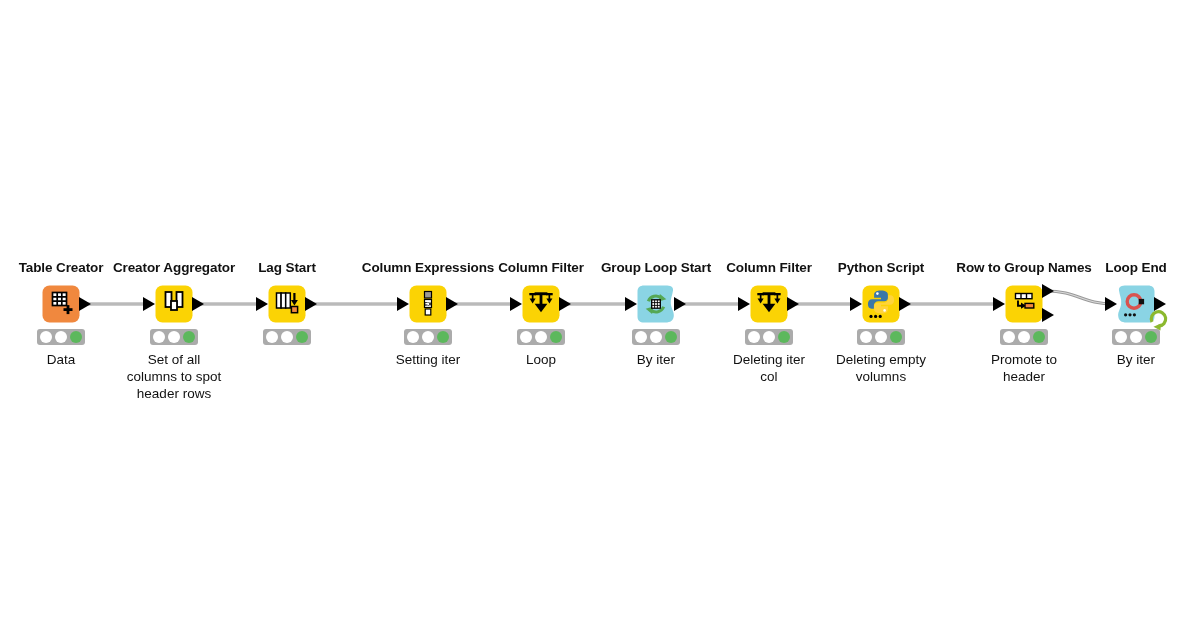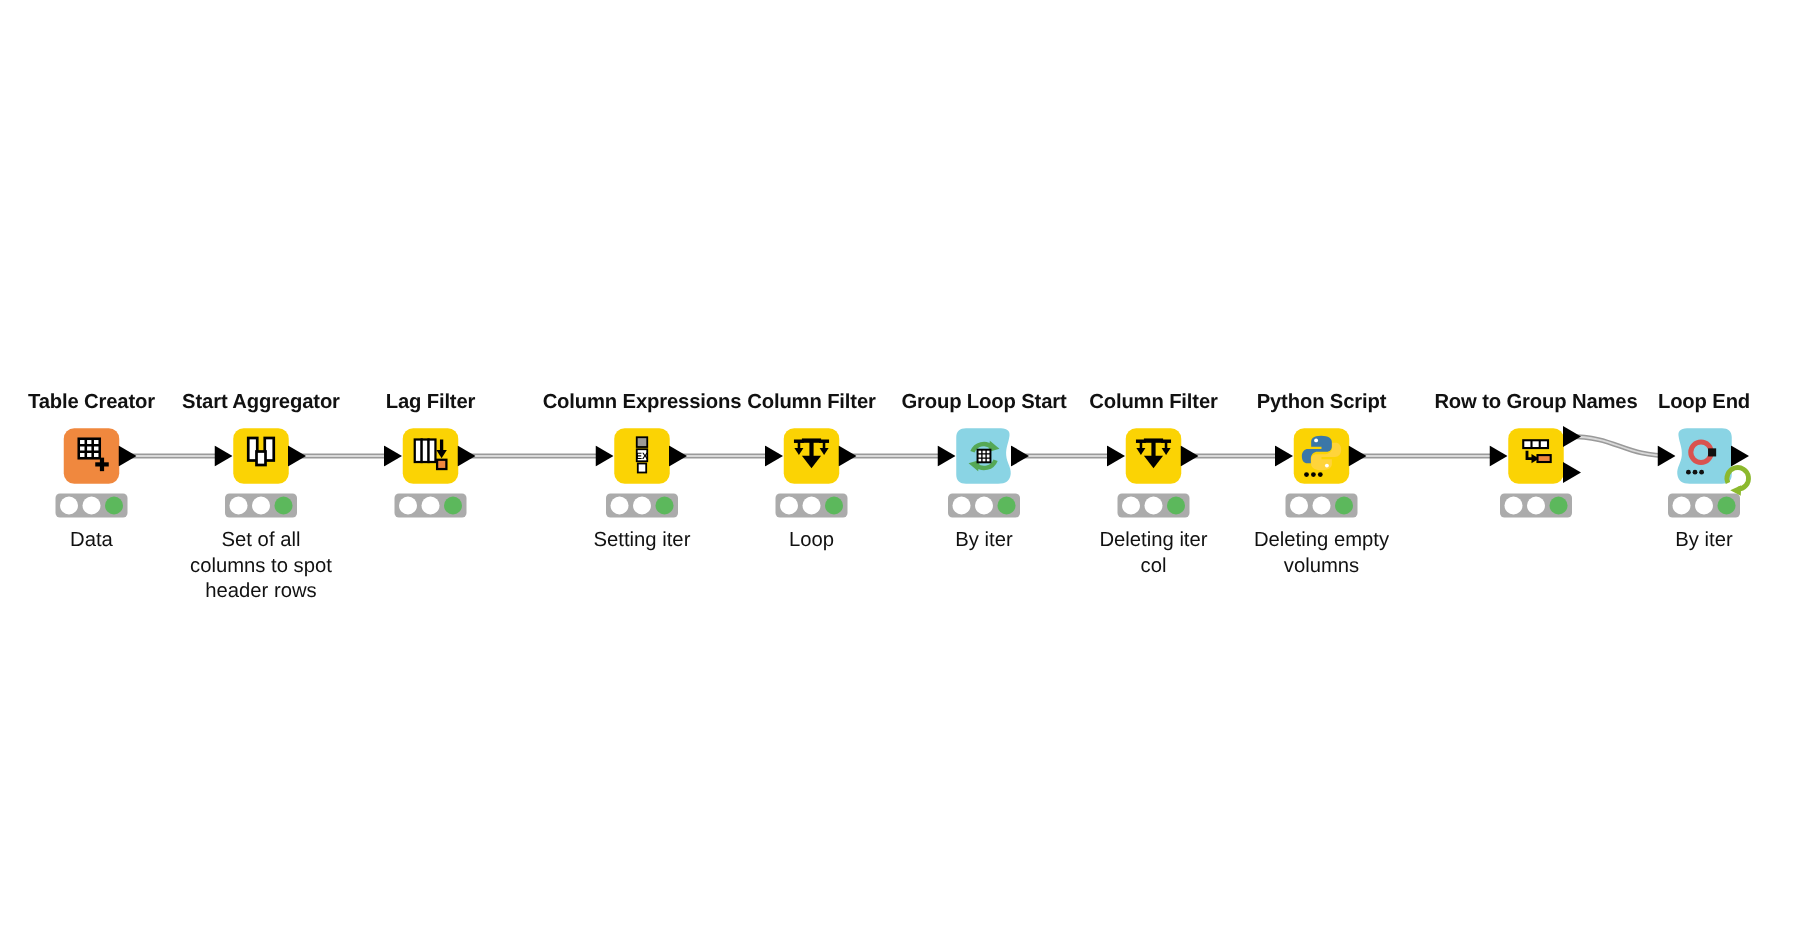--- a/index.html
+++ b/index.html
@@ -70,21 +70,21 @@
       <span class="dot" style="background: rgb(255, 255, 255);"></span>
       <span class="dot" style="background: rgb(255, 255, 255);"></span>
       <span class="dot" style="background: rgb(92, 184, 92);"></span>
     </div>
     <div class="node-desc">Data</div>
   <div class="port" style="left: 103px; top: 41px;"><svg width="12" height="14" viewBox="0 0 12 14">
             <polygon points="0,0 12,7 0,14" fill="#000000"></polygon>
           </svg></div>
       </div>
       <div class="node" style="left: 89px;">
-    <div class="node-title">Start Aggregator</div>
+    <div class="node-title">Creator Aggregator</div>
     <div class="node-icon">
           <svg width="38" height="38" viewBox="0 0 38 38">
             <rect x="0.5" y="0.5" width="37" height="37" rx="7" fill="#FBD304"></rect>
             <g stroke="#000" stroke-width="1.8" fill="#fff">
               <rect x="10.5" y="7" width="6" height="15"></rect>
               <rect x="21.5" y="7" width="6" height="15"></rect>
               <rect x="16" y="16" width="6" height="9"></rect>
             </g>
           </svg>
         </div>
@@ -97,21 +97,21 @@
 columns to spot
 header rows</div>
   <div class="port" style="left: 54px; top: 41px;"><svg width="12" height="14" viewBox="0 0 12 14">
             <polygon points="0,0 12,7 0,14" fill="#000000"></polygon>
           </svg></div>
         <div class="port" style="left: 103px; top: 41px;"><svg width="12" height="14" viewBox="0 0 12 14">
             <polygon points="0,0 12,7 0,14" fill="#000000"></polygon>
           </svg></div>
       </div>
       <div class="node" style="left: 202px;">
-    <div class="node-title">Lag Filter</div>
+    <div class="node-title">Lag Start</div>
     <div class="node-icon">
           <svg width="38" height="38" viewBox="0 0 38 38">
             <rect x="0.5" y="0.5" width="37" height="37" rx="7" fill="#FBD304"></rect>
             <g stroke="#000" stroke-width="1.5" fill="#fff">
               <rect x="8.5" y="8" width="4.6" height="15"></rect>
               <rect x="13.1" y="8" width="4.6" height="15"></rect>
               <rect x="17.7" y="8" width="4.6" height="15"></rect>
             </g>
             <rect x="25.3" y="8" width="2.2" height="8" fill="#000"></rect>
             <path d="M22.9 15 h7 l-3.5 5.5 z" fill="#000"></path>
@@ -289,20 +289,22 @@
             <path d="M13 15.5 V20.7 H16.5" stroke="#000" stroke-width="1.9" fill="none"></path>
             <path d="M16 17.6 L21 20.7 L16 23.8 Z" fill="#000"></path>
             <rect x="20" y="18.4" width="8.8" height="4.6" fill="#F0883E" stroke="#000" stroke-width="1.4"></rect>
           </svg>
         </div>
     <div class="traffic">
       <span class="dot" style="background: rgb(255, 255, 255);"></span>
       <span class="dot" style="background: rgb(255, 255, 255);"></span>
       <span class="dot" style="background: rgb(92, 184, 92);"></span>
     </div>
+    <div class="node-desc">Promote to
+header</div>
   <div class="port" style="left: 54px; top: 41px;"><svg width="12" height="14" viewBox="0 0 12 14">
             <polygon points="0,0 12,7 0,14" fill="#000000"></polygon>
           </svg></div>
         <div class="port" style="left: 103px; top: 28px;"><svg width="12" height="14" viewBox="0 0 12 14">
             <polygon points="0,0 12,7 0,14" fill="#000000"></polygon>
           </svg></div>
         <div class="port" style="left: 103px; top: 52px;"><svg width="12" height="14" viewBox="0 0 12 14">
             <polygon points="0,0 12,7 0,14" fill="#000000"></polygon>
           </svg></div>
       </div>

